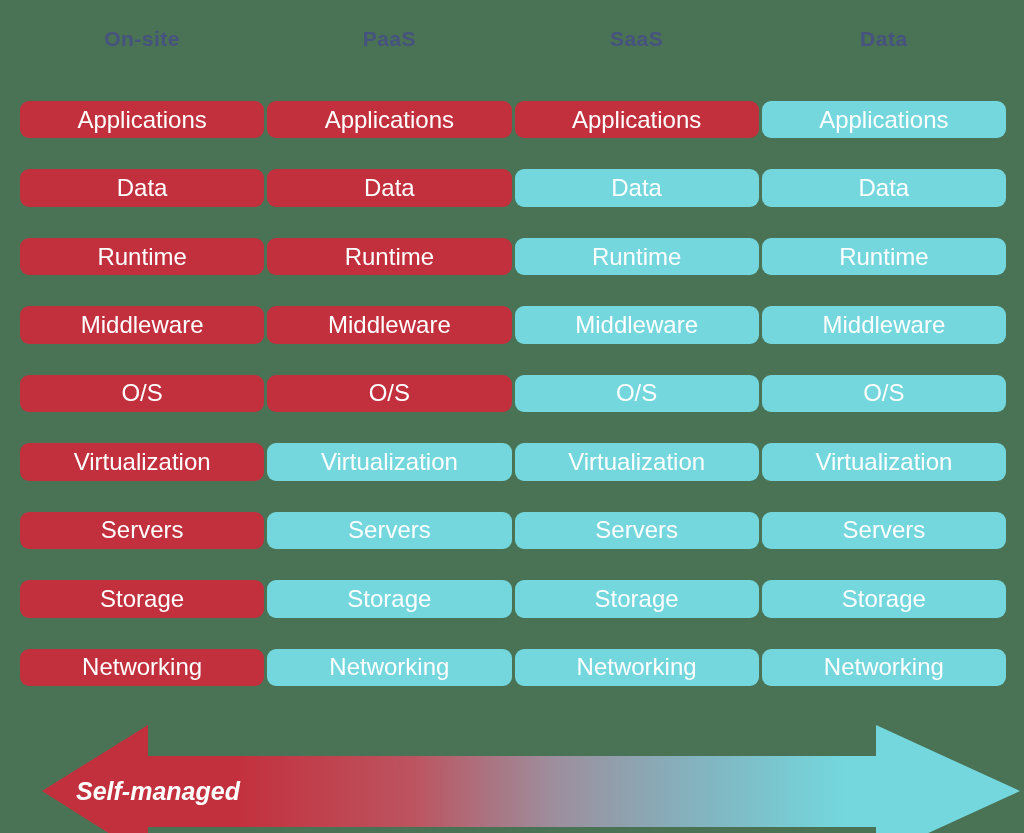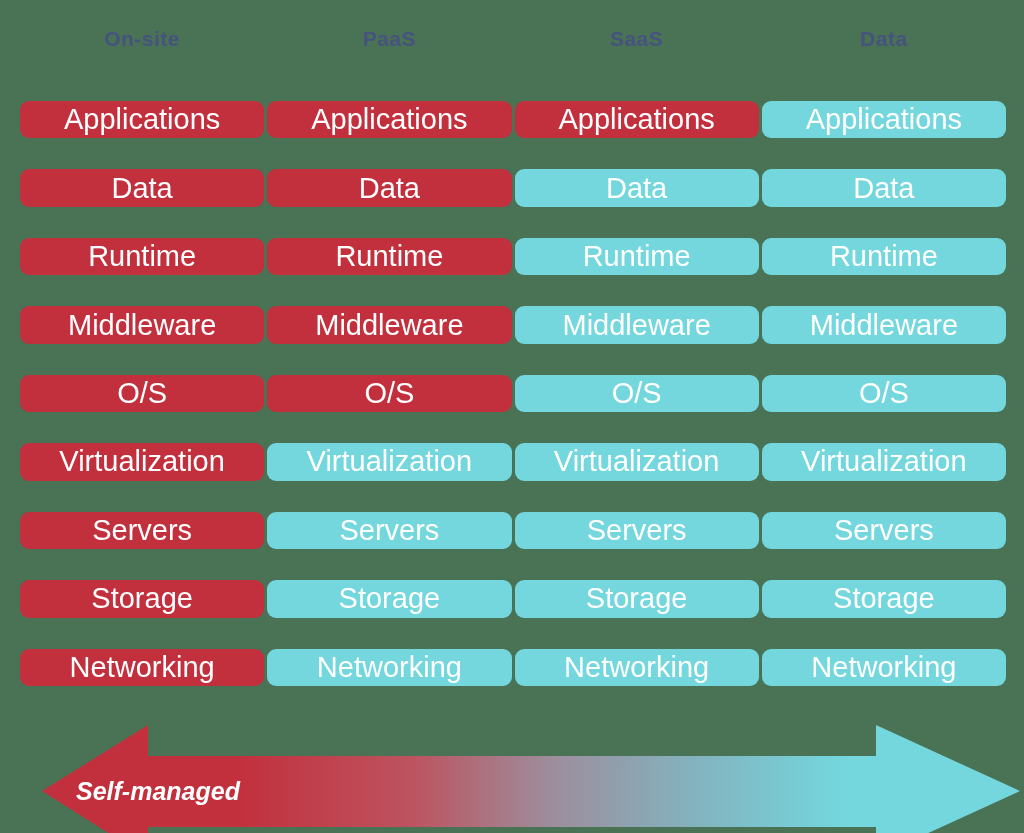--- a/index.html
+++ b/index.html
@@ -61,21 +61,21 @@
     gap: 3px;
     min-height: 0;
   }
   .cell {
     flex: 1 1 0;
     border-radius: 9px;
     display: flex;
     align-items: center;
     justify-content: center;
     color: #ffffff;
-    font-size: 29px;
+    font-size: 24px;
     font-weight: 400;
     line-height: 1;
     white-space: nowrap;
     overflow: hidden;
     box-sizing: border-box;
     padding: 0 4px;
     margin-top: 28px;
   }
   .cell.self {
     background: #c3303d;

